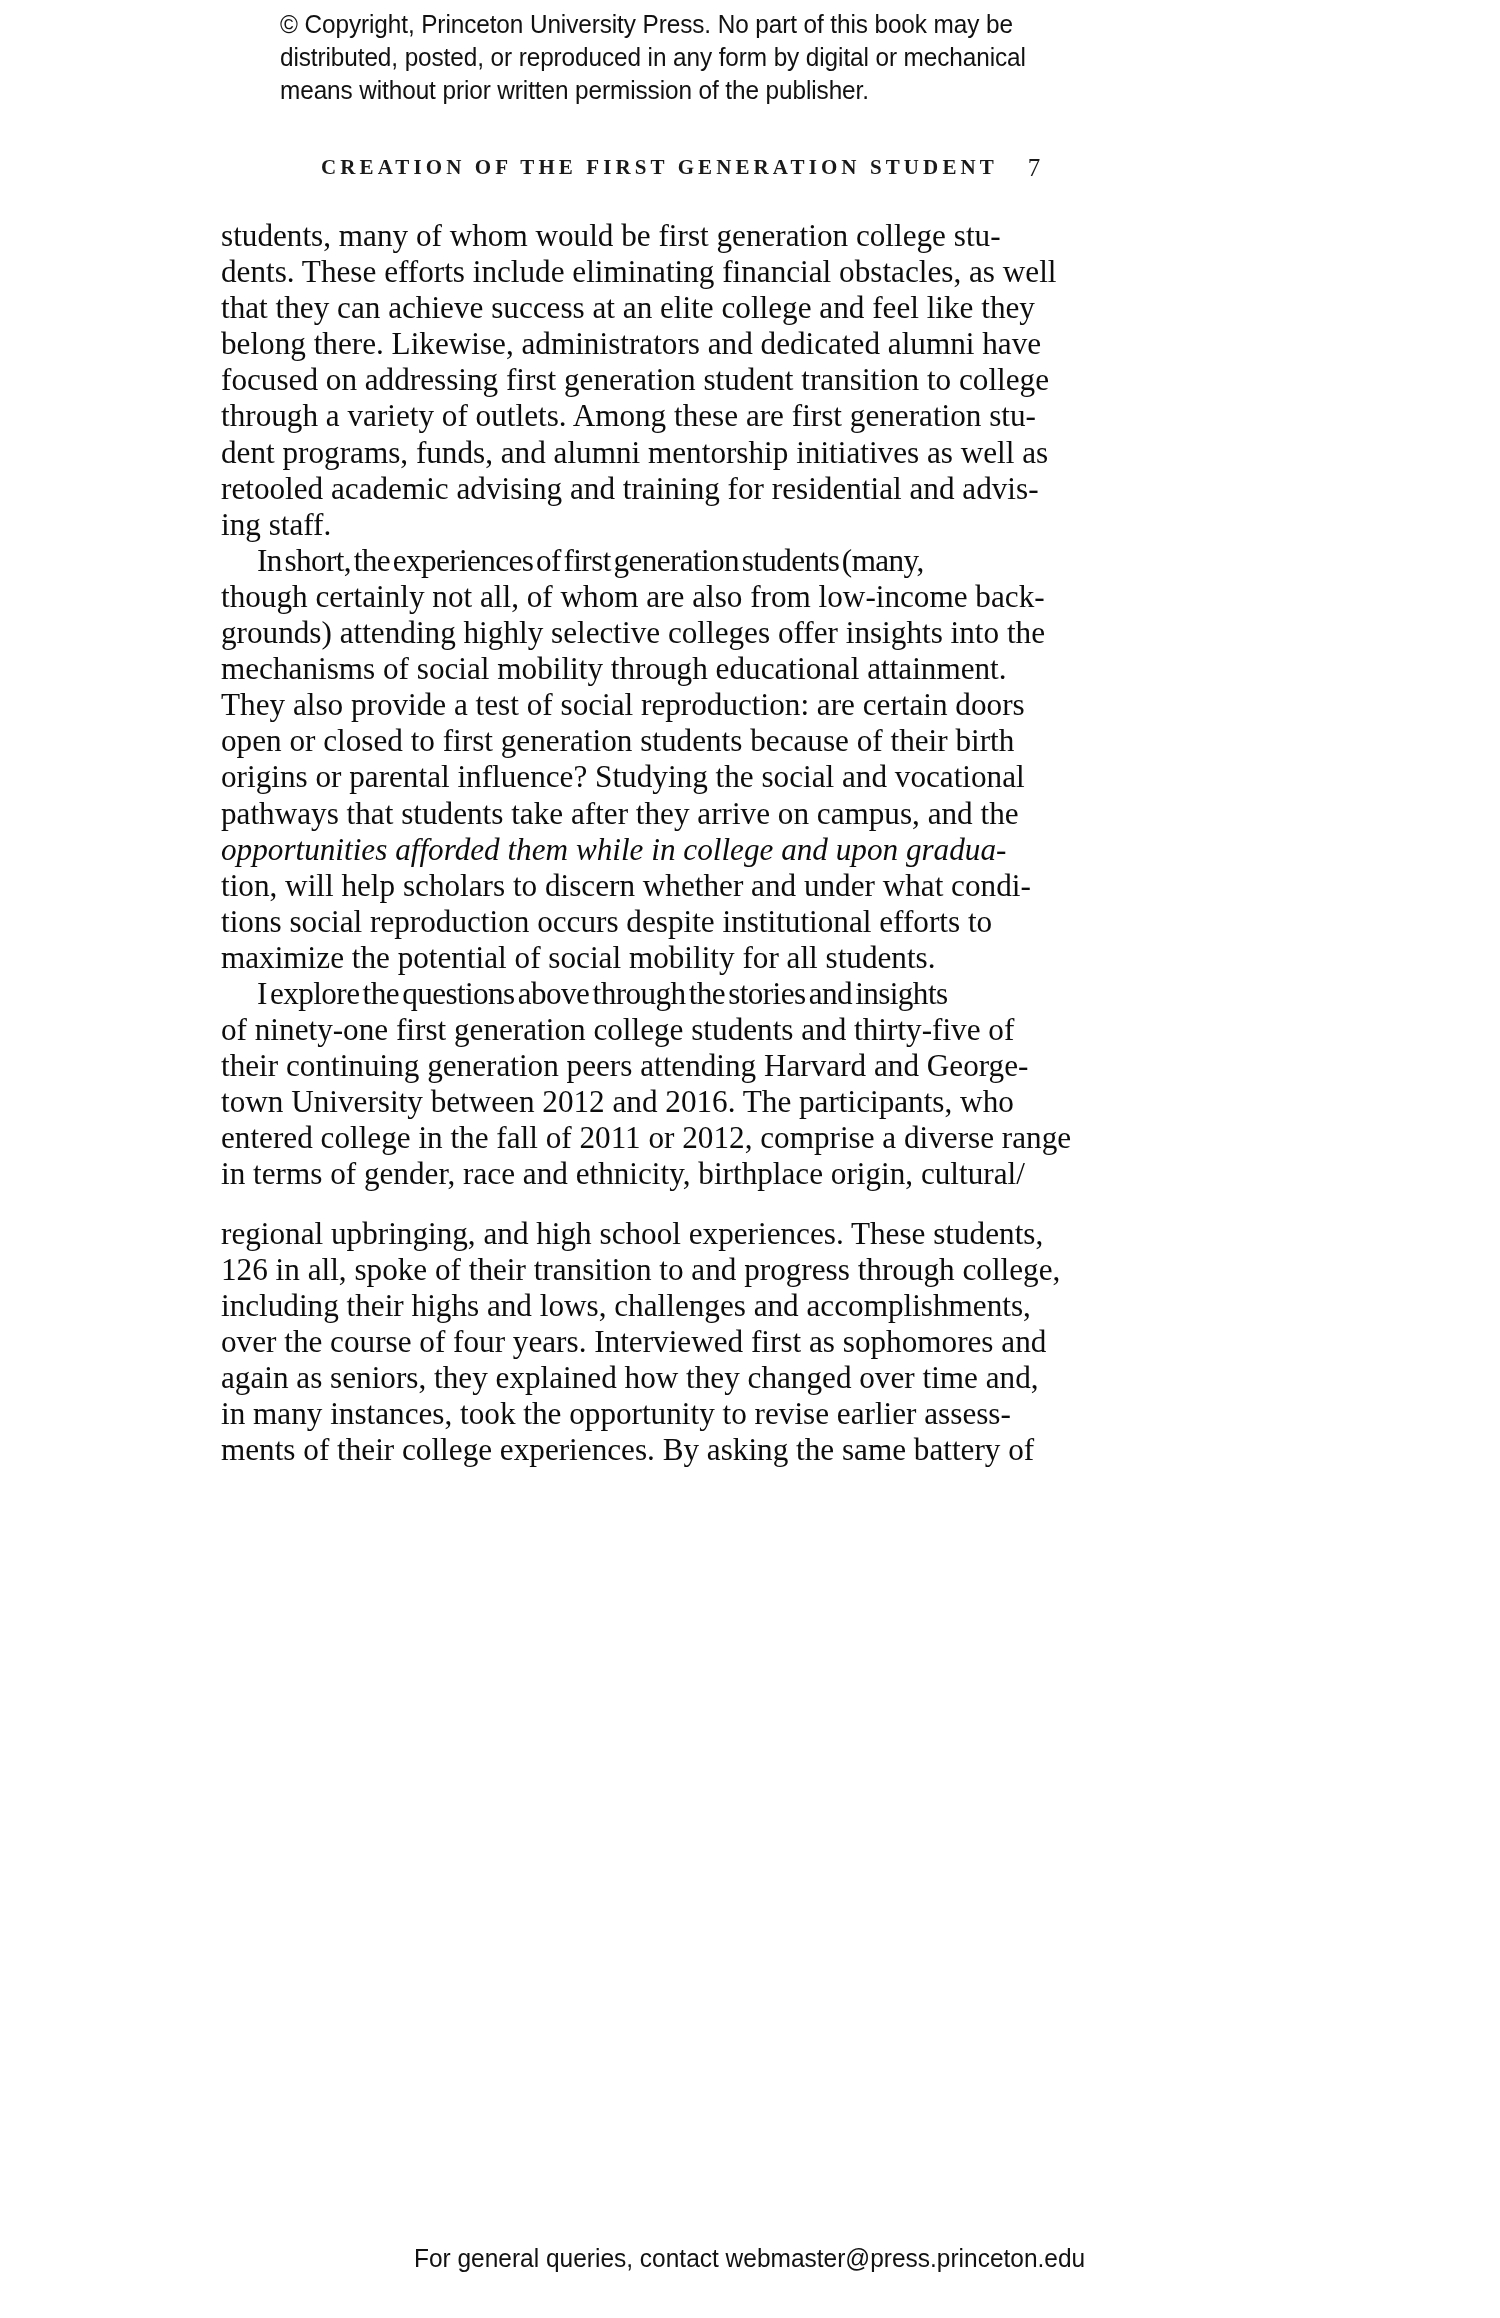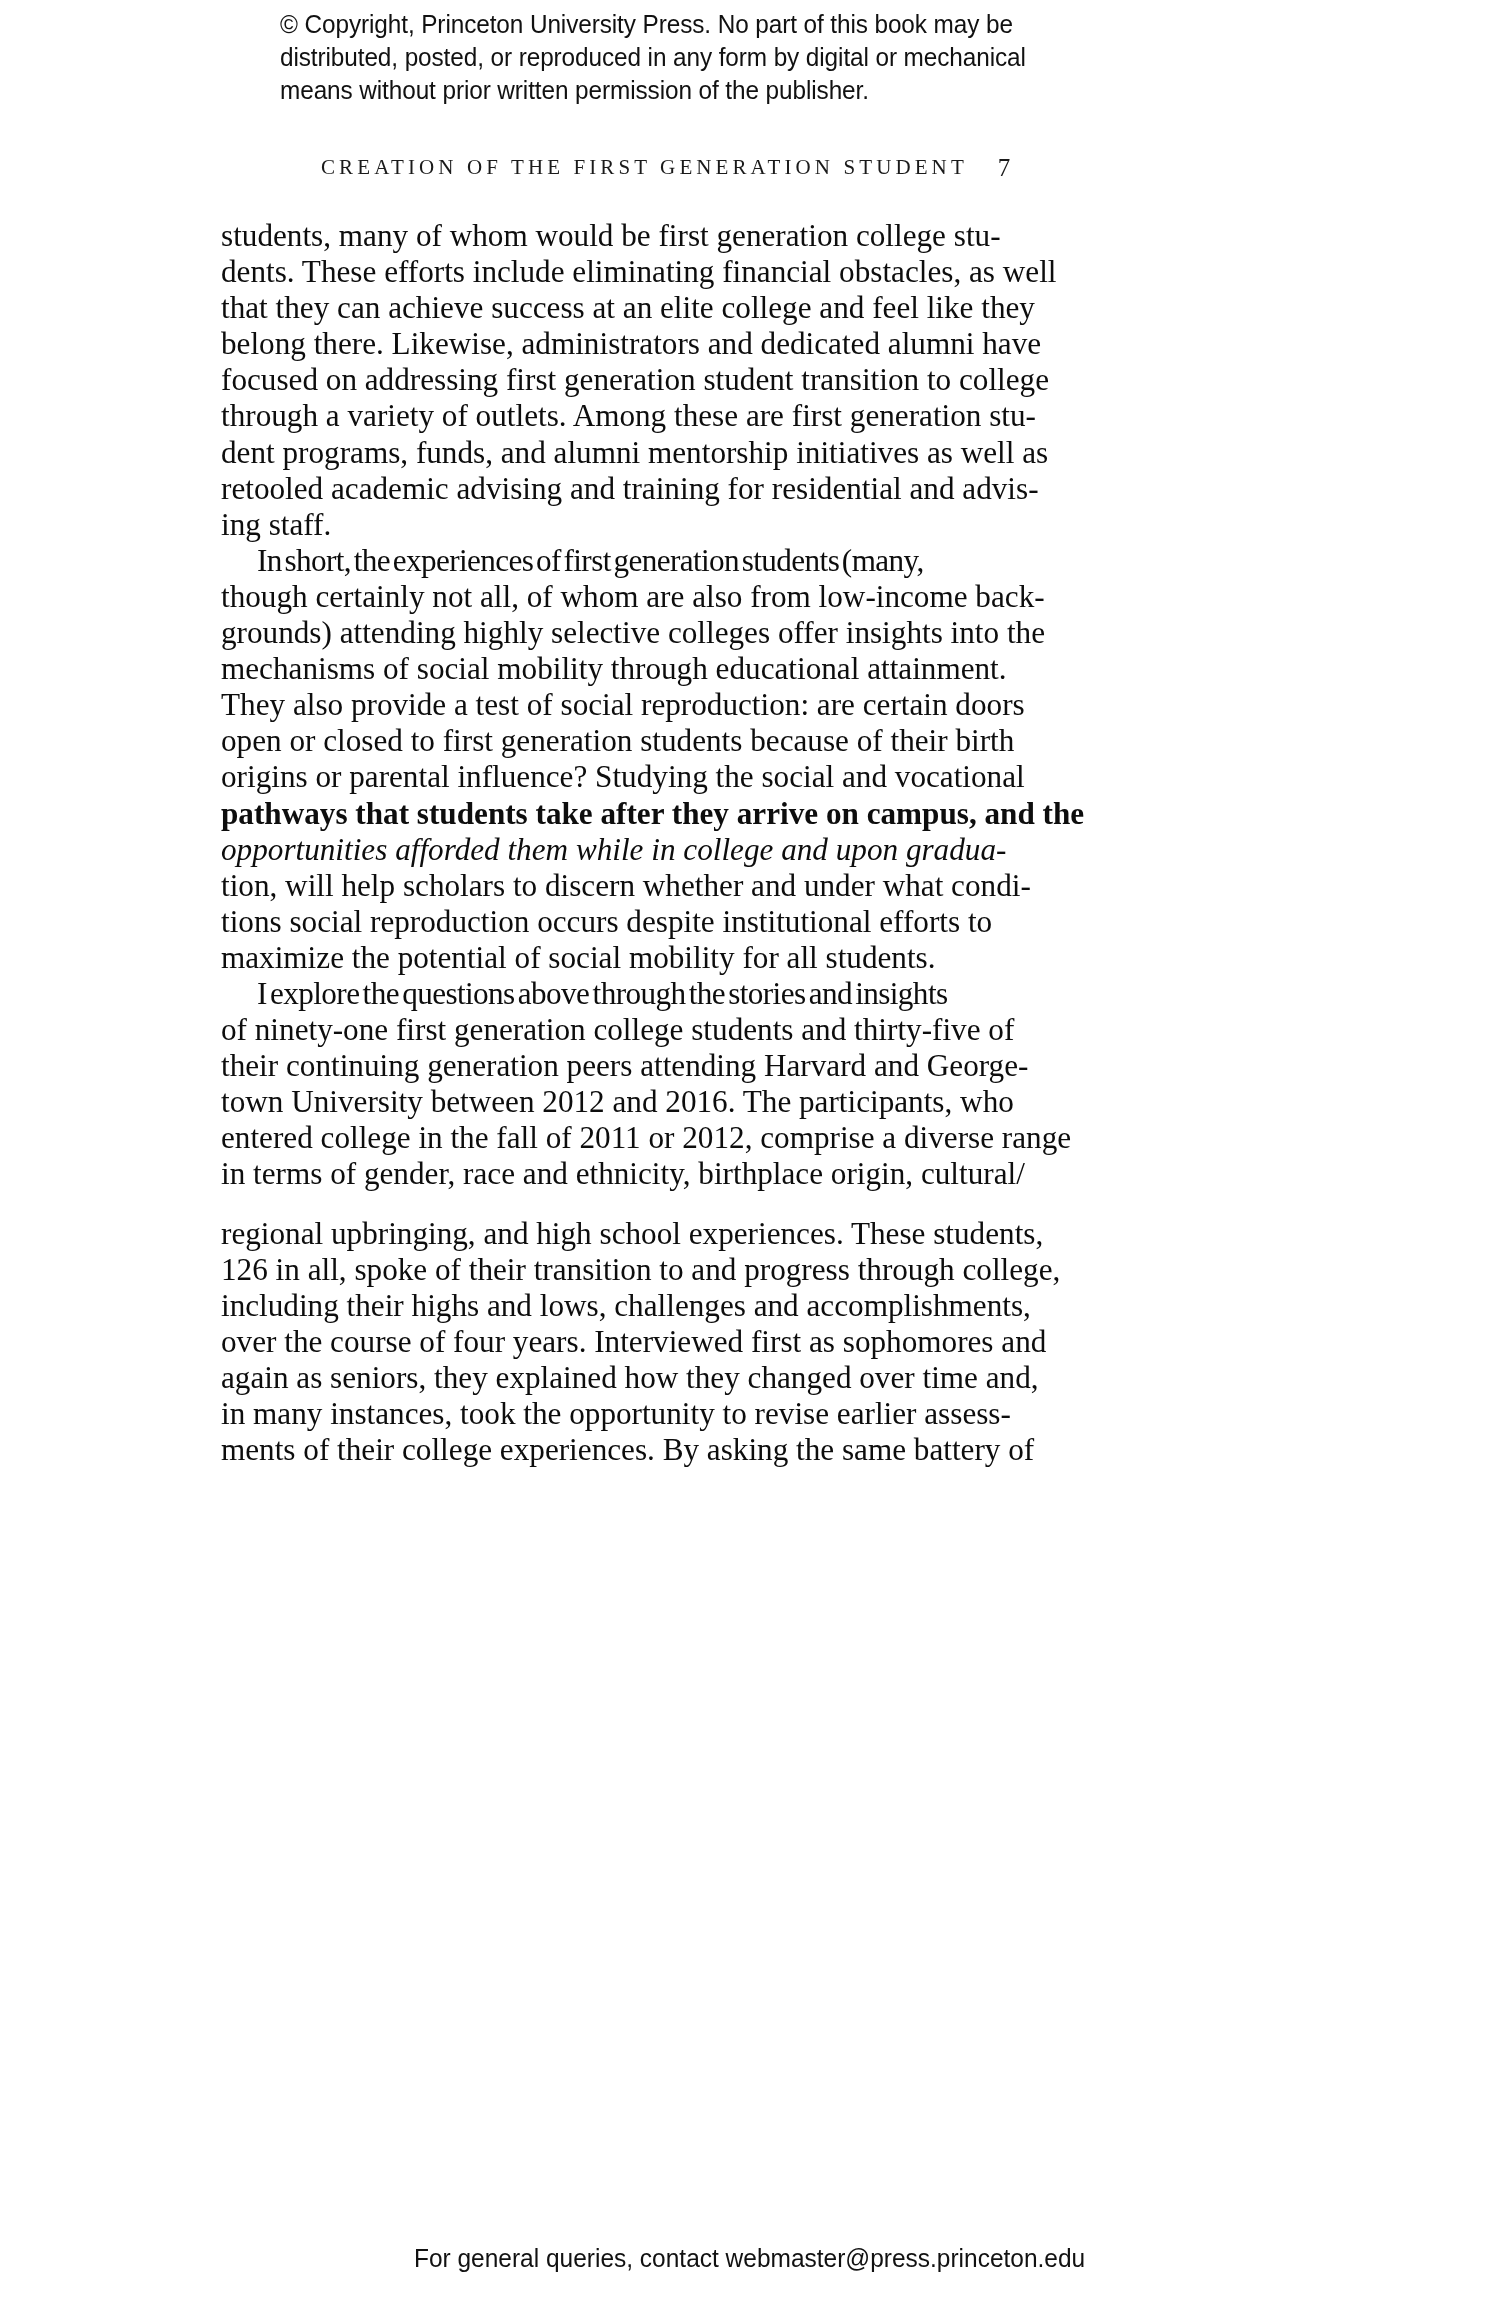--- a/index.html
+++ b/index.html
@@ -42,20 +42,21 @@
     top: 152px;
     width: 880px;
     font-family: "Liberation Serif", serif;
     font-size: 21px;
     color: #1a1a1a;
     white-space: nowrap;
   }
   .running-head .rh-title {
     letter-spacing: 4.1px;
     font-variant: normal;
+    font-weight: bold;
   }
   .running-head .rh-pageno {
     font-size: 25px;
     letter-spacing: 0;
     margin-left: 30px;
     position: relative;
     top: 2px;
   }
 
   
@@ -121,21 +122,21 @@
       <span class="tline">ing staff.</span>
     </div>
     <div>
       <span class="tline indent" style="word-spacing: -4.5px; letter-spacing: -0.6px;">In short, the experiences of first generation students (many,</span>
       <span class="tline" style="word-spacing: 0px;">though certainly not all, of whom are also from low-income back-</span>
       <span class="tline" style="word-spacing: 0px;">grounds) attending highly selective colleges offer insights into the</span>
       <span class="tline" style="word-spacing: 0px;">mechanisms of social mobility through educational attainment.</span>
       <span class="tline" style="word-spacing: 0px;">They also provide a test of social reproduction: are certain doors</span>
       <span class="tline" style="word-spacing: 0px;">open or closed to first generation students because of their birth</span>
       <span class="tline" style="word-spacing: 0px;">origins or parental influence? Studying the social and vocational</span>
-      <span class="tline" style="word-spacing: 0px; font-weight: bold;">pathways that students take after they arrive on campus, and the</span>
+      <span class="tline" style="word-spacing: 0px;">pathways that students take after they arrive on campus, and the</span>
       <span class="tline" style="word-spacing: 0px; font-style: italic;">opportunities afforded them while in college and upon gradua-</span>
       <span class="tline" style="word-spacing: 0px;">tion, will help scholars to discern whether and under what condi-</span>
       <span class="tline" style="word-spacing: 0px;">tions social reproduction occurs despite institutional efforts to</span>
       <span class="tline">maximize the potential of social mobility for all students.</span>
     </div>
     <div>
       <span class="tline indent" style="word-spacing: -4px; letter-spacing: -0.5902px;">I explore the questions above through the stories and insights</span>
       <span class="tline" style="word-spacing: 0px;">of ninety-one first generation college students and thirty-five of</span>
       <span class="tline" style="word-spacing: 0px;">their continuing generation peers attending Harvard and George-</span>
       <span class="tline" style="word-spacing: 0px;">town University between 2012 and 2016. The participants, who</span>

